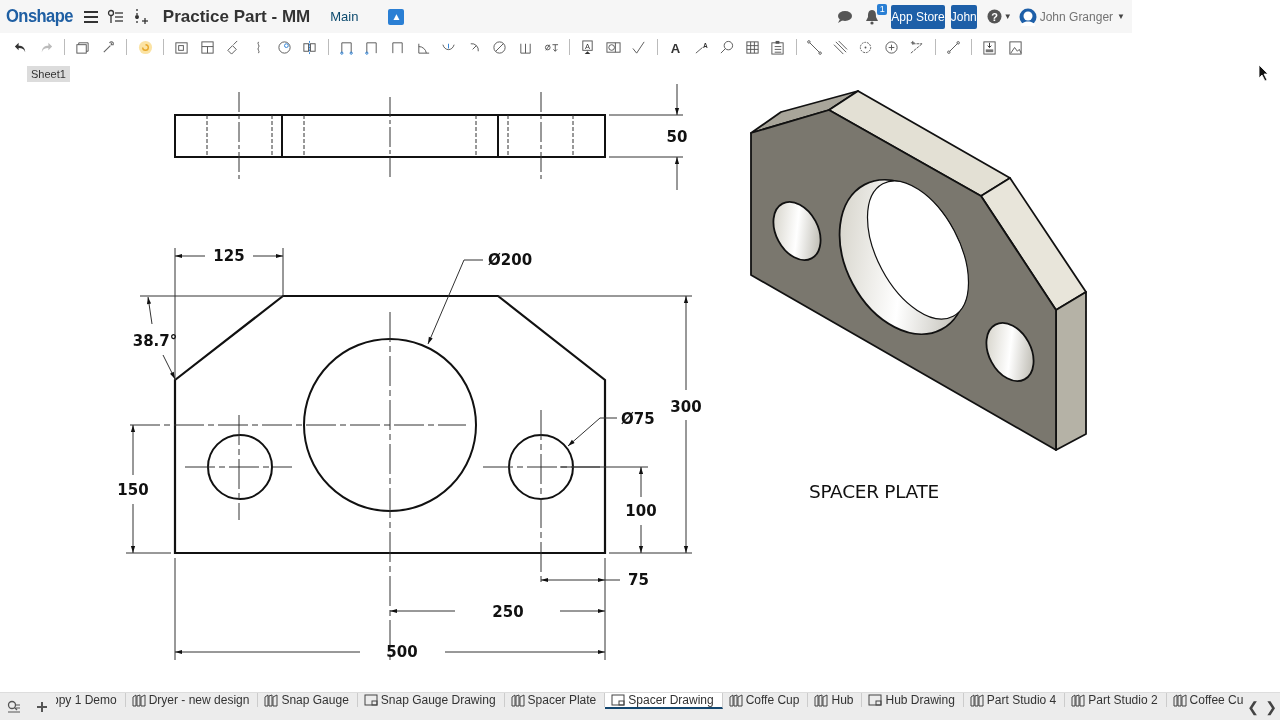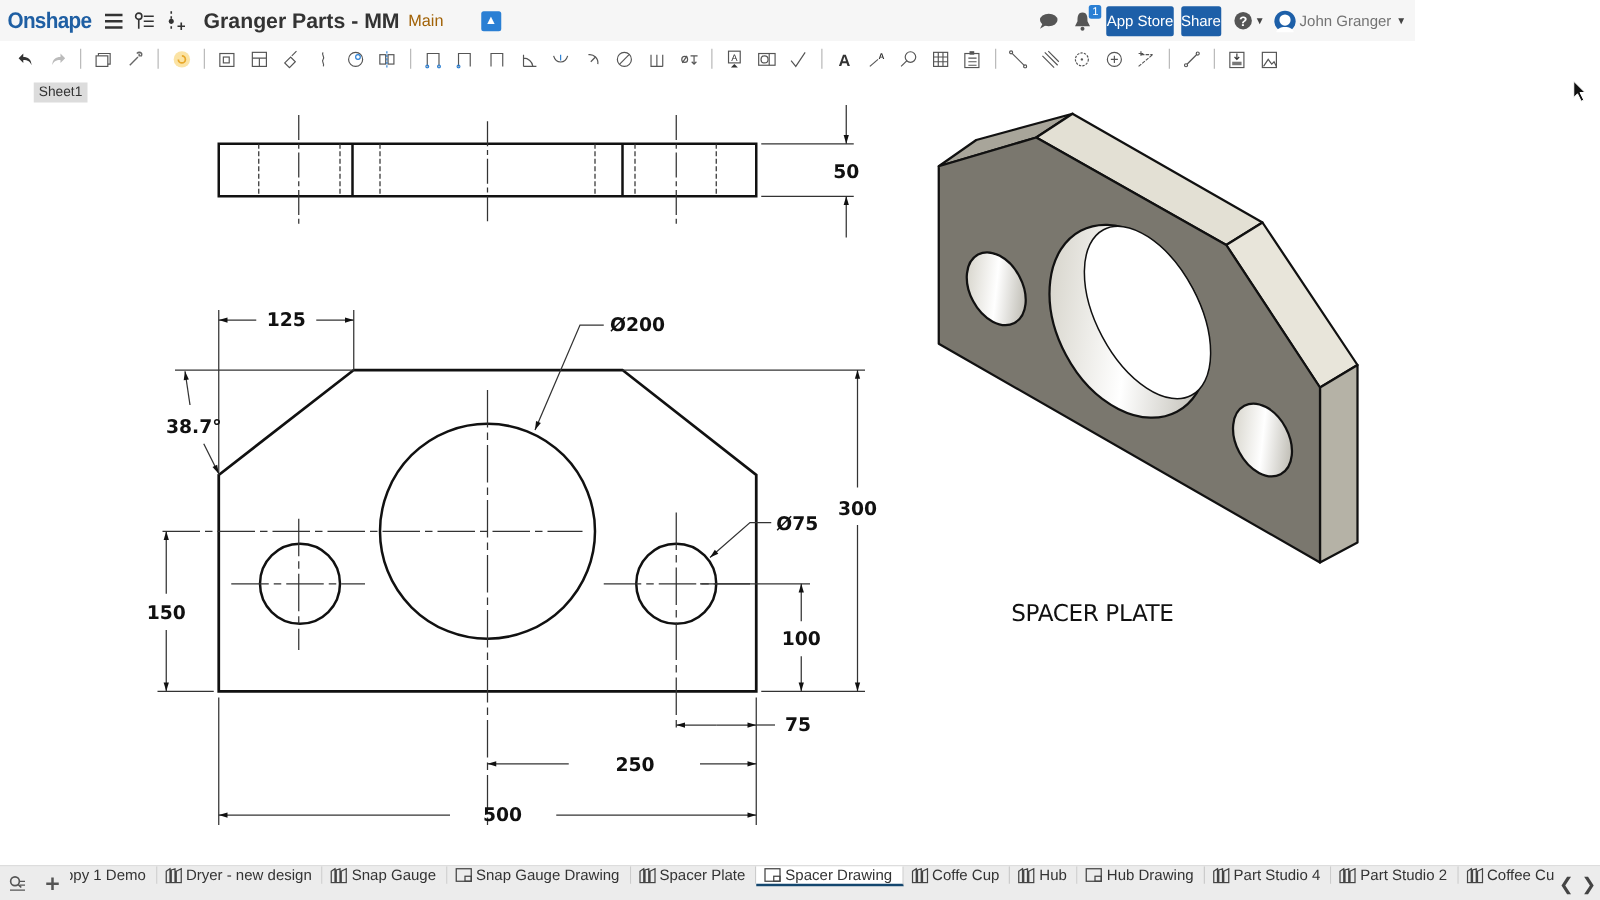--- a/index.html
+++ b/index.html
@@ -4,21 +4,21 @@
 <style>
   * { box-sizing: border-box; margin: 0; padding: 0; }
   html, body { width: 1280px; height: 720px; overflow: hidden; background: #fff; font-family: "Liberation Sans", sans-serif; }
   #app { position: relative; width: 1280px; height: 720px; }
 
   
   .topbar { position: absolute; left: 0; top: 0; width: 1132px; height: 33px; background: #f6f6f6; display: flex; align-items: center; }
   .logo { font-family: "Liberation Sans", sans-serif; font-weight: bold; font-size: 18px; color: #1f5fa3; margin-left: 6px; letter-spacing: -0.6px; transform: scaleX(0.92); transform-origin: left; }
   .tb-icon { display: inline-flex; align-items: center; justify-content: center; color: #333; cursor: pointer; }
   .doc-title { font-weight: bold; font-size: 17px; color: #333; margin-left: 14px; }
-  .doc-branch { font-size: 13px; color: #a16207; margin-left: 7px; }
+  .doc-branch { font-size: 13px; color: #0c4a6e; margin-left: 20px; }
   .learn-icon { width: 16px; height: 16px; background: #2a7fd4; border-radius: 2px; margin-left: 30px; display: inline-flex; align-items: center; justify-content: center; color: #fff; font-size: 10px; }
   .right-area { position: absolute; right: 0; top: 0; height: 33px; display: flex; align-items: center; }
   .btn-primary { background: #1d5fa8; color: #fff; font-size: 12px; height: 24px; line-height: 24px; padding: 0 0; border-radius: 2px; margin-right: 6px; cursor: pointer; text-align: center; }
   .bell-wrap { position: relative; width: 16px; height: 16px; margin-right: 10px; }
   .badge { position: absolute; right: -6px; top: -5px; background: #2a7fd4; color: #fff; font-size: 9px; width: 10px; height: 11px; text-align: center; line-height: 11px; border-radius: 2px; }
   .user-name { font-size: 12px; color: #737373; margin-left: 3px; margin-right: 4px; }
   .caret { font-size: 8px; color: #444; margin-right: 7px; }
 
   
   .toolbar { position: absolute; left: 0; top: 33px; width: 1280px; height: 28px; background: #fff; display: flex; align-items: center; padding-left: 8px; }
@@ -69,40 +69,40 @@
         </svg>
     </span>
     <span class="tb-icon" style="margin-left:8px;">
       <svg width="16" height="18" viewBox="0 0 16 18">
           <line x1="4" y1="1" x2="4" y2="17" stroke="#333" stroke-width="1.3" stroke-dasharray="2 2"></line>
           <circle cx="4" cy="9" r="2" fill="#333"></circle>
           <line x1="9" y1="13" x2="15" y2="13" stroke="#333" stroke-width="1.3"></line>
           <line x1="12" y1="10" x2="12" y2="16" stroke="#333" stroke-width="1.3"></line>
         </svg>
     </span>
-    <span class="doc-title">Granger Parts - MM</span>
+    <span class="doc-title">Practice Part - MM</span>
     <span class="doc-branch">Main</span>
     <span class="learn-icon">▲</span>
 
     <div class="right-area">
       <span class="tb-icon" style="margin-right:12px;">
         <svg width="16" height="14" viewBox="0 0 16 14">
             <ellipse cx="8" cy="6" rx="7" ry="5" fill="#555"></ellipse>
             <path d="M3 9 L1 13 L6 10 Z" fill="#555"></path>
           </svg>
       </span>
       <span class="bell-wrap">
         <svg width="14" height="16" viewBox="0 0 14 16">
             <path d="M7 1 C3 1 3 5 3 8 L1 12 L13 12 L11 8 C11 5 11 1 7 1 Z" fill="#555"></path>
             <circle cx="7" cy="14" r="1.6" fill="#555"></circle>
           </svg>
         <span class="badge">1</span>
       </span>
       <span class="btn-primary">App Store</span>
-      <span class="btn-primary" style="margin-right:10px;">Share</span>
+      <span class="btn-primary" style="margin-right:10px;">John</span>
       <span class="tb-icon">
         <svg width="15" height="15" viewBox="0 0 15 15">
             <circle cx="7.5" cy="7.5" r="7" fill="#555"></circle>
             <text x="7.5" y="11.5" font-size="11" font-weight="bold" text-anchor="middle" fill="#fff" font-family="Liberation Sans, sans-serif">?</text>
           </svg>
       </span>
       <span class="caret" style="margin-left:2px;">▼</span>
       <span class="tb-icon">
         <svg width="18" height="18" viewBox="0 0 18 18">
             <circle cx="9" cy="9" r="8.5" fill="#1d5fa8"></circle>

